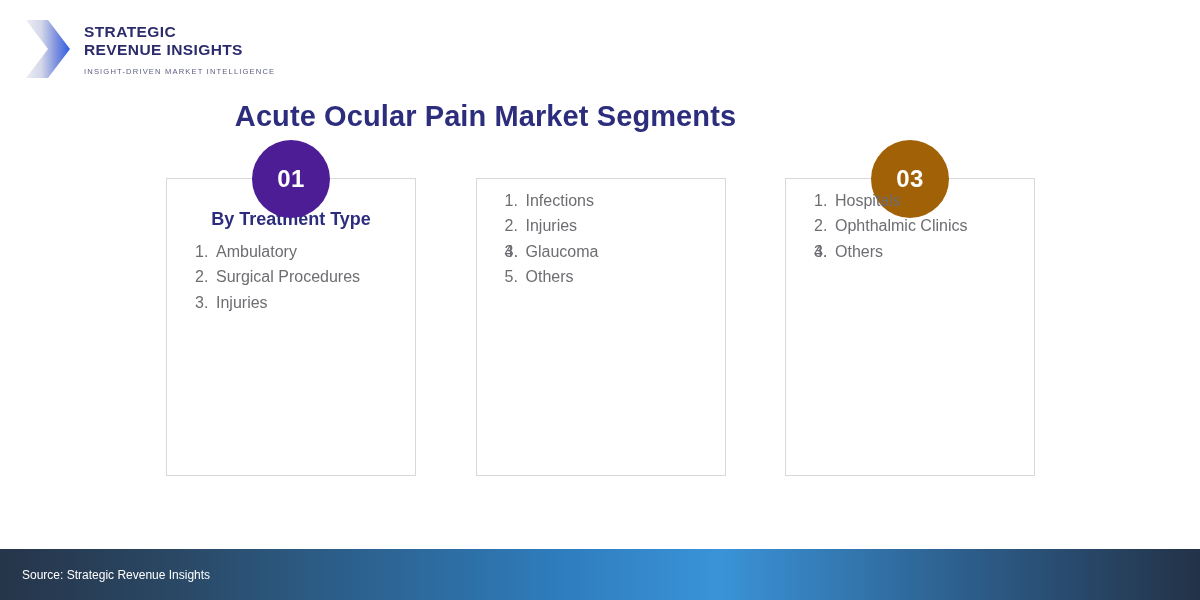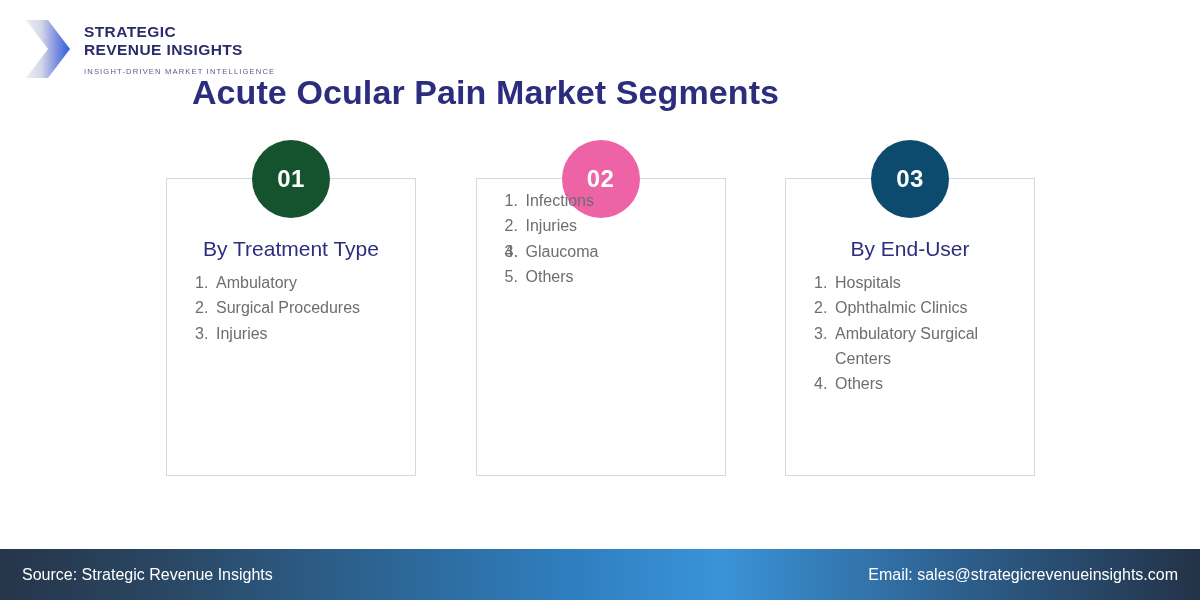--- a/index.html
+++ b/index.html
@@ -44,25 +44,25 @@
     margin-top: 7px;
     font-size: 7.6px;
     color: #5c6080;
     letter-spacing: 1.15px;
     white-space: nowrap;
   }
 
   
   .page-title {
     position: absolute;
-    top: 73px;
+    top: 100px;
     left: 0;
     width: 971px;
     text-align: center;
-    font-size: 34px;
+    font-size: 29px;
     font-weight: bold;
     color: #2d2d7e;
     letter-spacing: 0.1px;
   }
 
   
   .cards {
     position: absolute;
     top: 178px;
     left: 166px;
@@ -88,24 +88,24 @@
     border-radius: 50%;
     display: flex;
     align-items: center;
     justify-content: center;
     color: #ffffff;
     font-size: 24px;
     font-weight: bold;
     letter-spacing: 0.5px;
   }
   .card-heading {
-    margin-top: 58px;
+    margin-top: 30px;
     text-align: center;
-    font-size: 21px;
-    font-weight: normal;
+    font-size: 18px;
+    font-weight: bold;
     color: #2d2d7e;
   }
   .card-list {
     margin: 9px 0 0 0;
     padding: 0 14px 0 28px;
     list-style: none;
     color: #6d6d72;
     font-size: 16px;
     line-height: 1.58;
   }
@@ -134,21 +134,21 @@
       #2d5f8d 80%,
       #233247 100%);
     display: flex;
     align-items: center;
     justify-content: space-between;
     box-sizing: border-box;
     padding: 0 22px;
   }
   .footer-text {
     color: #ffffff;
-    font-size: 16px;
+    font-size: 12px;
   }
 </style>
 </head>
 <body>
 
 <div class="logo-block">
   <svg class="logo-mark" viewBox="0 0 52 62">
     <defs>
       <linearGradient id="chevGrad" x1="0" y1="0" x2="1" y2="0">
         <stop offset="0%" stop-color="#eceef6"></stop>
@@ -164,55 +164,50 @@
 REVENUE INSIGHTS</div>
     <div class="logo-tagline">INSIGHT-DRIVEN MARKET INTELLIGENCE</div>
   </div>
 </div>
 
 <div class="page-title">Acute Ocular Pain Market Segments</div>
 
 <div class="cards">
 
   <div class="card">
-    <div class="badge" style="background:#14532d;">
+    <div class="badge" style="background:#4c1d95;">
       <span>01</span>
     </div>
     <div class="card-heading">By Treatment Type</div>
     <ul class="card-list">
       <li><span class="num">1.</span><span>Ambulatory</span></li>
       <li><span class="num">2.</span><span>Surgical Procedures</span></li>
       <li><span class="num">3.</span><span>Injuries</span></li>
     </ul>
   </div>
 
   <div class="card">
-    <div class="badge" style="background:#ed63a6;">
-      <span>02</span>
-    </div>
     <ul class="card-list">
       <li><span class="num">1.</span><span>Infections</span></li>
       <li><span class="num">2.</span><span>Injuries</span></li>
       <li><span class="num">3.</span></li>
       <li><span class="num">4.</span><span>Glaucoma</span></li>
       <li><span class="num">5.</span><span>Others</span></li>
     </ul>
   </div>
 
   <div class="card">
-    <div class="badge" style="background:#0c4a6e;">
+    <div class="badge" style="background:#a16207;">
       <span>03</span>
     </div>
-    <div class="card-heading">By End-User</div>
     <ul class="card-list">
       <li><span class="num">1.</span><span>Hospitals</span></li>
       <li><span class="num">2.</span><span>Ophthalmic Clinics</span></li>
-      <li><span class="num">3.</span><span>Ambulatory Surgical Centers</span></li>
+      <li><span class="num">3.</span></li>
       <li><span class="num">4.</span><span>Others</span></li>
     </ul>
   </div>
 
 </div>
 
 <div class="footer">
   <div class="footer-text">Source: Strategic Revenue Insights</div>
-  <div class="footer-text">Email: sales@strategicrevenueinsights.com</div>
 </div>
 
 </body></html>

